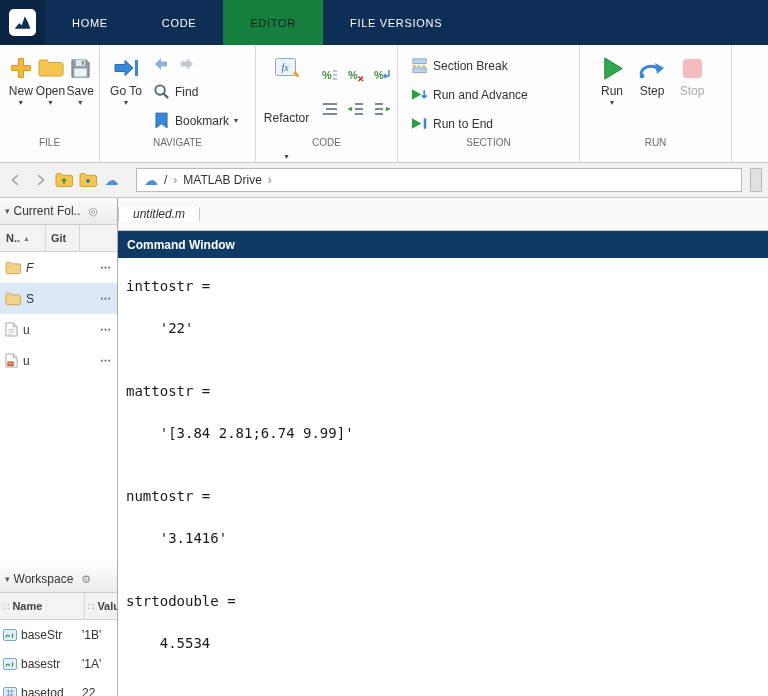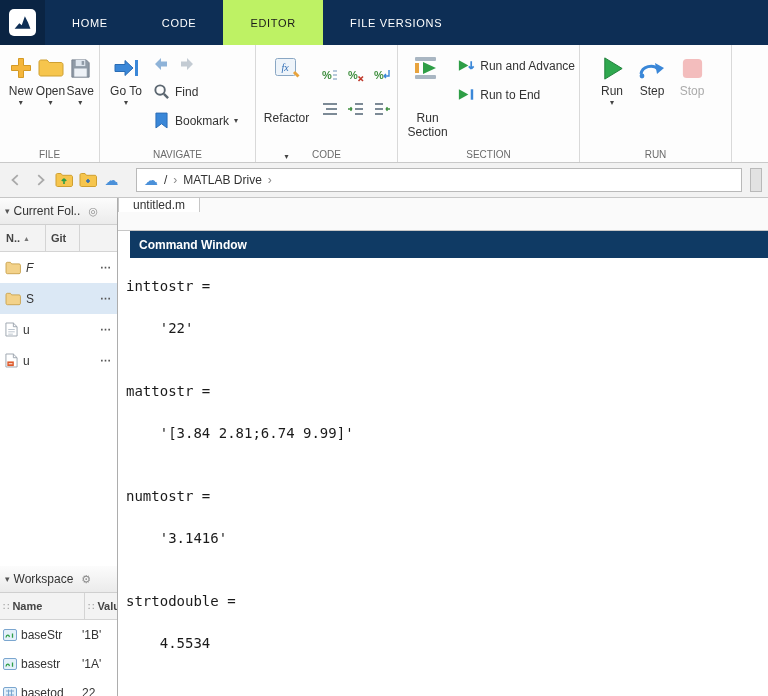--- a/index.html
+++ b/index.html
@@ -6,26 +6,26 @@
   html,body { width:768px; height:696px; overflow:hidden; background:#fff;
     font-family:"Liberation Sans",sans-serif; color:#333; }
   .app { width:768px; height:696px; display:flex; flex-direction:column; }
 
   
   .tabbar { height:45px; background:#0d2e55; display:flex; flex:0 0 45px; }
   .logo-box { width:45px; background:#0a2443; display:flex; align-items:center; justify-content:center; }
   .logo-tile { width:27px; height:27px; background:#fff; border-radius:5px; display:flex; align-items:center; justify-content:center; }
   .tabs { display:flex; flex:1; }
   .tab { color:#fff; font-size:11px; letter-spacing:.7px; display:flex; align-items:center; padding:0 27px; cursor:default; }
-  .tab.active { background:#bef264; color:#1a1a1a; }
+  .tab.active { background:#15803d; color:#1a1a1a; }
 
   
   .ribbon { height:118px; flex:0 0 118px; background:#fdfdfd; border-bottom:1px solid #c9c9c9; display:flex; }
   .rgroup { position:relative; border-right:1px solid #d9d9d9; display:flex; align-items:flex-start; padding:5px 4px 16px 6px; }
-  .rgroup-label { position:absolute; bottom:2px; left:0; right:0; text-align:center; font-size:10px; color:#6a6a6a; }
+  .rgroup-label { position:absolute; bottom:14px; left:0; right:0; text-align:center; font-size:10px; color:#6a6a6a; }
   .g-file { width:100px; } .g-nav { width:156px; } .g-code { width:142px; }
   .g-section { width:182px; } .g-run { width:152px; padding-left:12px; }
   .g-fill { flex:1; border-right:none; }
   .bigbtn { width:40px; display:flex; flex-direction:column; align-items:center; gap:1px; padding-top:3px; font-size:12px; color:#333; text-align:center; }
   .bigbtn.wide { width:52px;gap:28px; }
   .bicon { height:30px; display:flex; align-items:center; justify-content:center; }
   .caret { font-size:8px; line-height:8px; color:#444; }
   .stack { display:flex; flex-direction:column; gap:10px; padding-top:6px; margin-left:6px; }
   .smallbtn { display:flex; align-items:center; gap:5px; font-size:12px; height:19px; color:#333; white-space:nowrap; }
   .sicon { width:18px; height:18px; display:flex; align-items:center; justify-content:center; }
@@ -61,23 +61,23 @@
   .cf-fill { height:190px; flex:0 0 190px; }
   .w-name { flex:1; padding-left:3px; border-right:1px solid #d4d4d4; height:100%; display:flex; align-items:center; gap:3px; }
   .w-val { width:32px; padding-left:3px; height:100%; display:flex; align-items:center; gap:3px; }
   .grip { color:#9a9a9a; font-size:10px; font-weight:normal; }
   .wrow { height:29px; flex:0 0 29px; display:flex; align-items:center; padding:0 3px; font-size:12px; gap:4px; }
   .wname { flex:1; overflow:hidden; white-space:nowrap; }
   .wval { width:32px; overflow:hidden; white-space:nowrap; }
 
   
   .main { flex:1; min-width:0; display:flex; flex-direction:column; background:#fff; }
-  .doc-tabs { height:33px; flex:0 0 33px; background:#fafafa; border-bottom:1px solid #c6c6c6; display:flex; align-items:flex-start; }
+  .doc-tabs { height:33px; flex:0 0 33px; background:#fafafa; border-bottom:1px solid #c6c6c6; display:flex; align-items:center;font-style:italic; }
   .doc-tab { background:#fff; border-right:1px solid #c6c6c6; border-left:1px solid #c6c6c6; padding:0 14px; display:flex; align-items:center; font-size:12px; color:#333; }
-  .cw-head { height:27px; flex:0 0 27px; background:#0f3a64; color:#fff; font-size:12px; font-weight:bold; display:flex; align-items:center; padding:0 9px;margin-left:12px; }
+  .cw-head { height:27px; flex:0 0 27px; background:#0f3a64; color:#fff; font-size:12px; font-weight:bold; display:flex; align-items:center; padding:0 9px; }
   .cw-body { flex:1; font-family:"DejaVu Sans Mono",monospace; font-size:14px; line-height:21px; color:#1a1a1a; padding:18px 0 0 8px; white-space:pre; overflow:hidden; }
   svg { display:block; }
 </style>
 </head>
 <body>
 
 <div class="app">
 
   <div class="tabbar">
     <div class="logo-box">
@@ -223,32 +223,31 @@
           <svg width="18" height="18" viewBox="0 0 18 18">
               <path d="M2 4h8M2 9h8M2 14h8" stroke="#7c8a96" stroke-width="2"></path>
               <path d="M17 9h-4m0 0l1.5-1.7M13 9l1.5 1.7" fill="none" stroke="#3f8f3f" stroke-width="1.4"></path>
             </svg>
         </span>
       </div>
       <div class="rgroup-label">CODE</div>
     </div>
 
     <div class="rgroup g-section">
-      <div class="bigbtn wide">
-        <span class="bicon">
-          <svg width="30" height="26" viewBox="0 0 30 26">
-              <rect x="2" y="2" width="21" height="4" rx="1" fill="#a9b6c2"></rect>
-              <rect x="2" y="20" width="21" height="4" rx="1" fill="#a9b6c2"></rect>
-              <rect x="2" y="8" width="4" height="10" fill="#e8a33d"></rect>
-              <path d="M10 7l13 6-13 6z" fill="#2e9e46"></path>
-            </svg>
-        </span>
-        <span>Run Section</span>
-      </div>
       <div class="stack">
+        <div class="smallbtn">
+          <span class="sicon">
+            <svg width="17" height="17" viewBox="0 0 18 18">
+                <rect x="2" y="2" width="14" height="5" fill="#bcd3ea" stroke="#8aa7c4"></rect>
+                <path d="M2 9.5h14" stroke="#e8a33d" stroke-width="1.5" stroke-dasharray="3 2"></path>
+                <rect x="2" y="11.5" width="14" height="5" fill="#bcd3ea" stroke="#8aa7c4"></rect>
+              </svg>
+          </span>
+          <span>Section Break</span>
+        </div>
         <div class="smallbtn">
           <span class="sicon">
             <svg width="19" height="17" viewBox="0 0 19 17">
                 <path d="M2 3l10 5.5L2 14z" fill="#2e9e46"></path>
                 <path d="M15 4v8m0 0l-2.6-2.6M15 12l2.6-2.6" fill="none" stroke="#3a87d8" stroke-width="1.8"></path>
               </svg>
           </span>
           <span>Run and Advance</span>
         </div>
         <div class="smallbtn">

